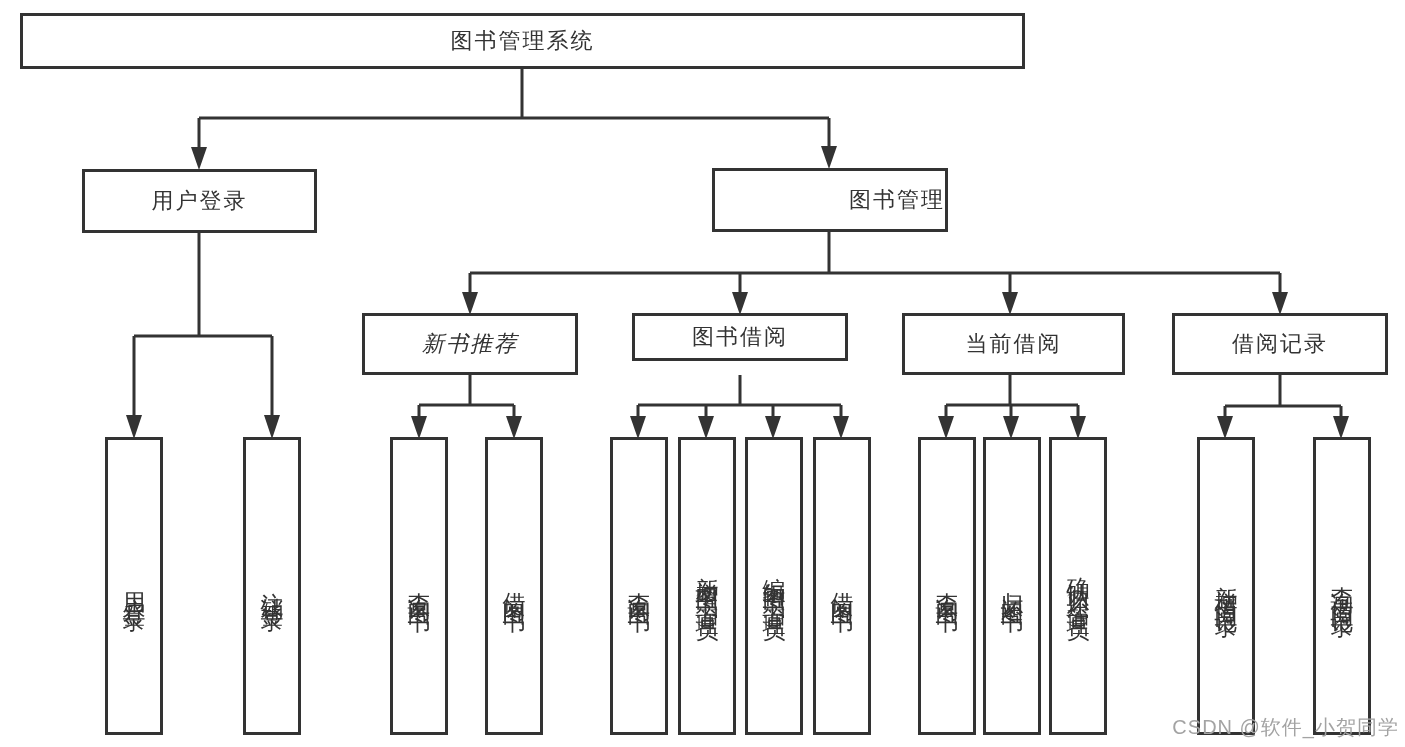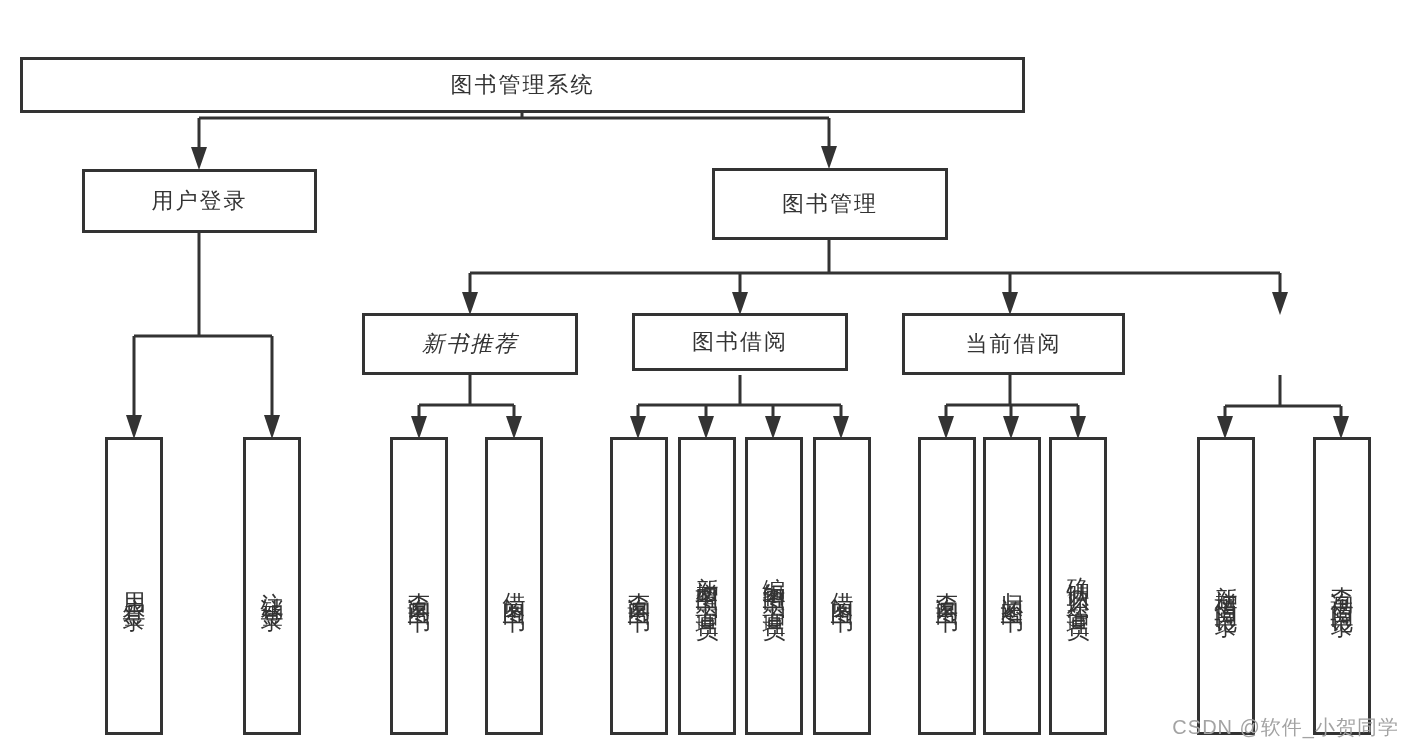--- a/index.html
+++ b/index.html
@@ -26,25 +26,25 @@
   .h-label { font-size: 22px; letter-spacing: 2px; white-space: nowrap; }
   .leaf .v-label {
     writing-mode: vertical-rl;
     text-orientation: mixed;
     font-size: 23px;
     letter-spacing: 6px;
     line-height: 1;
     white-space: nowrap;
   }
   
-  .n-root   { left: 20px;   top: 13px;  width: 1005px; height: 56px; margin-top: 44px; }
+  .n-root   { left: 20px;   top: 13px;  width: 1005px; height: 56px; }
   .n-login  { left: 82px;   top: 169px; width: 235px;  height: 64px; }
-  .n-mgmt   { left: 712px;  top: 168px; width: 236px;  height: 72px; }
+  .n-mgmt   { left: 712px;  top: 168px; width: 236px;  height: 64px; justify-content: flex-end; }
   .n-rec    { left: 362px;  top: 313px; width: 216px;  height: 62px; font-style: italic; }
-  .n-bor    { left: 632px;  top: 313px; width: 216px;  height: 58px; }
+  .n-bor    { left: 632px;  top: 313px; width: 216px;  height: 48px; }
   .n-cur    { left: 902px;  top: 313px; width: 223px;  height: 62px; }
   .n-recd   { left: 1172px; top: 313px; width: 216px;  height: 62px; }
   .leaf     { top: 437px; width: 58px; height: 298px; }
   .l-a1 { left: 105px; }  .l-a2 { left: 243px; }
   .l-b1 { left: 390px; }  .l-b2 { left: 485px; }
   .l-c1 { left: 610px; }  .l-c2 { left: 678px; }  .l-c3 { left: 745px; }  .l-c4 { left: 813px; }
   .l-d1 { left: 918px; }  .l-d2 { left: 983px; }  .l-d3 { left: 1049px; }
   .l-e1 { left: 1197px; } .l-e2 { left: 1313px; }
   .watermark {
     position: absolute;
@@ -114,20 +114,23 @@
 
   <div class="box n-rec">
     <span class="h-label">新书推荐</span>
   </div>
   <div class="box n-bor">
     <span class="h-label">图书借阅</span>
   </div>
   <div class="box n-cur">
     <span class="h-label">当前借阅</span>
   </div>
+  <div class="box n-recd">
+    <span class="h-label">借阅记录</span>
+  </div>
 
   <div class="box leaf l-a1">
     <span class="v-label">用户登录</span>
   </div>
   <div class="box leaf l-a2">
     <span class="v-label">注销登录</span>
   </div>
 
   <div class="box leaf l-b1">
     <span class="v-label">查询图书</span>

